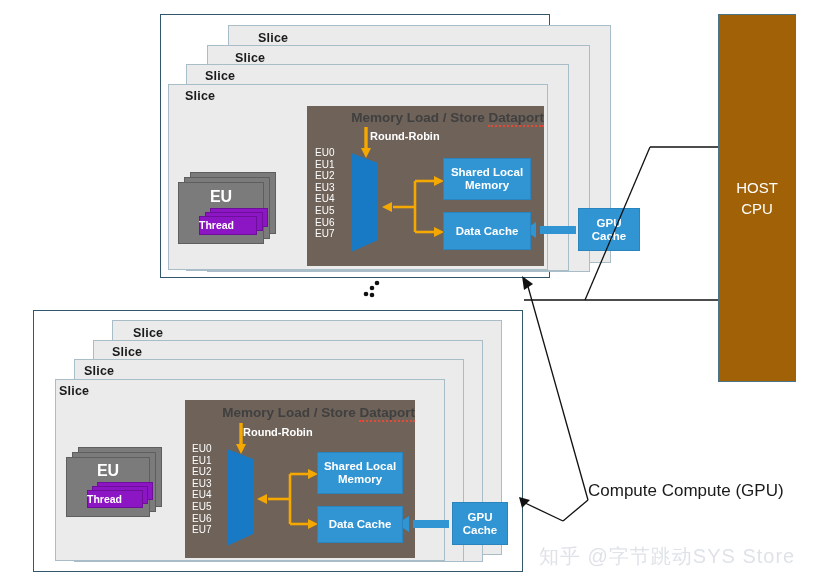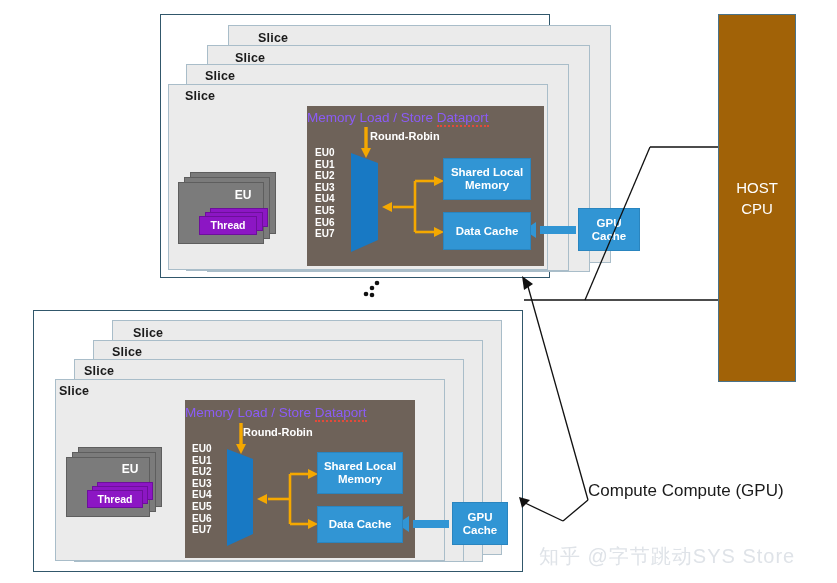--- a/index.html
+++ b/index.html
@@ -41,44 +41,44 @@
   }
 
   
   .dataport {
     background: #6e6259;
     box-sizing: border-box;
   }
   .dataport-title {
     position: absolute;
     left: 0; right: 0;
-    text-align: left;
-    color: #8b5cf6;
-    font-weight: normal;
+    text-align: right;
+    color: #404040;
+    font-weight: bold;
     font-size: 13.5px;
     white-space: nowrap;
   }
   .spell {
     border-bottom: 2px dotted #e24a3a;
     padding-bottom: 0px;
   }
   .round-robin {
     position: absolute;
     color: #ffffff;
     font-size: 11px;
     font-weight: bold;
     white-space: nowrap;
   }
 
   
   .eu-list {
     position: absolute;
     color: #ffffff;
     font-size: 10px;
-    font-weight: bold;
+    font-weight: normal;
     line-height: 11.6px;
     text-align: left;
   }
 
   
   .blue-box {
     position: absolute;
     background: #3195d4;
     border: 1px solid #2a85bf;
     color: #ffffff;
@@ -96,38 +96,36 @@
   .eu-stack { position: absolute; }
   .eu-card {
     position: absolute;
     background: #7b7b7b;
     border: 1px solid #5e5e5e;
     box-sizing: border-box;
   }
   .eu-label {
     position: absolute;
     color: #ffffff;
-    font-size: 12px;
+    font-size: 16px;
     font-weight: bold;
     text-align: center;
     width: 100%;
-    padding-left: 22px;
   }
   .thread-card {
     position: absolute;
     background: #8c16c4;
     border: 1px solid #6d0f9b;
     box-sizing: border-box;
   }
   .thread-label {
     position: absolute;
     color: #ffffff;
     font-size: 10.5px;
     font-weight: bold;
-    text-align: center;
     width: 100%;
   }
 
   
   .host-cpu {
     position: absolute;
     background: #a16207;
     border: 1.3px solid #4a7289;
     color: #ffffff;
     font-size: 15px;

